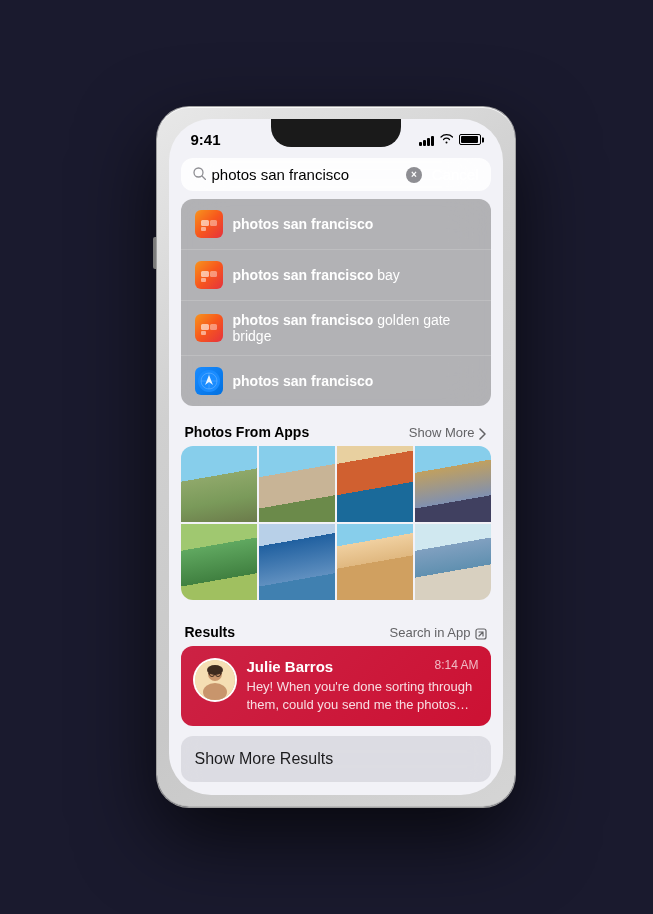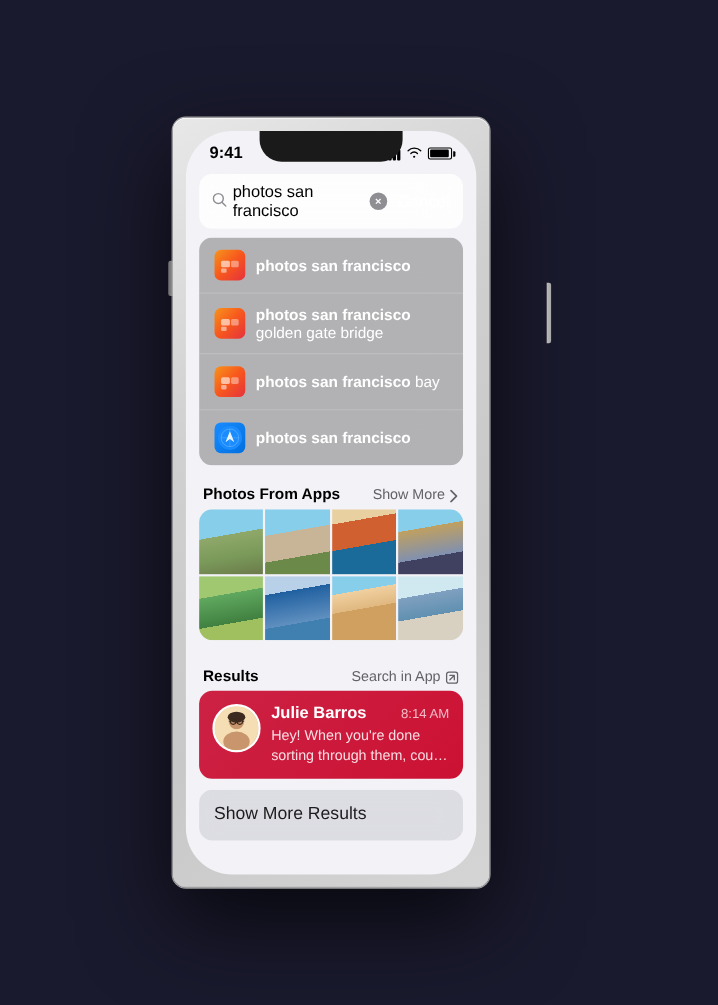--- a/index.html
+++ b/index.html
@@ -13,24 +13,24 @@
     }
 
     .phone-wrapper {
       position: relative;
       width: 340px;
       height: 700px;
     }
 
     .phone-frame {
       position: absolute;
-      width: 288px;
+      width: 358px;
       height: 700px;
       background: linear-gradient(145deg, #e8e8e8, #d0d0d0, #c8c8c8, #d5d5d5);
-      border-radius: 12px;
+      border-radius: 32px;
       box-shadow:
         0 0 0 1px #a0a0a0,
         0 30px 80px rgba(0,0,0,0.7),
         inset 0 1px 0 rgba(255,255,255,0.8),
         inset 0 -1px 0 rgba(0,0,0,0.1);
     }
 
     .phone-screen {
       position: absolute;
       top: 12px;
@@ -321,21 +321,21 @@
     }
 
     .message-content {
       flex: 1;
       min-width: 0;
     }
 
     .message-header {
       display: flex;
       justify-content: space-between;
-      align-items: center;
+      align-items: flex-start;
       margin-bottom: 3px;
     }
 
     .message-sender {
       font-size: 15px;
       font-weight: 600;
       color: white;
     }
 
     .message-time {
@@ -456,32 +456,32 @@
         </div>
 
         <div class="suggestion-item">
           <div class="suggestion-icon photos-icon">
             <svg width="18" height="16" viewBox="0 0 18 16" fill="none">
               <rect x="1" y="4" width="8" height="6" rx="1.5" fill="rgba(255,255,255,0.6)"></rect>
               <rect x="10" y="4" width="7" height="6" rx="1.5" fill="rgba(255,255,255,0.4)"></rect>
               <rect x="1" y="11" width="5" height="4" rx="1" fill="rgba(255,255,255,0.5)"></rect>
             </svg>
           </div>
-          <span class="suggestion-text"><strong>photos san francisco</strong> golden gate bridge</span>
+          <span class="suggestion-text"><strong>photos san francisco</strong> bay</span>
         </div>
 
         <div class="suggestion-item">
           <div class="suggestion-icon photos-icon">
             <svg width="18" height="16" viewBox="0 0 18 16" fill="none">
               <rect x="1" y="4" width="8" height="6" rx="1.5" fill="rgba(255,255,255,0.6)"></rect>
               <rect x="10" y="4" width="7" height="6" rx="1.5" fill="rgba(255,255,255,0.4)"></rect>
               <rect x="1" y="11" width="5" height="4" rx="1" fill="rgba(255,255,255,0.5)"></rect>
             </svg>
           </div>
-          <span class="suggestion-text"><strong>photos san francisco</strong> bay</span>
+          <span class="suggestion-text"><strong>photos san francisco</strong> golden gate bridge</span>
         </div>
 
         <div class="suggestion-item">
           <div class="suggestion-icon safari-icon">
             <svg class="safari-svg" viewBox="0 0 22 22" fill="none">
               <circle cx="11" cy="11" r="11" fill="#1a8cff"></circle>
               <circle cx="11" cy="11" r="8" fill="none" stroke="rgba(255,255,255,0.4)" stroke-width="0.5"></circle>
               <line x1="11" y1="3" x2="11" y2="19" stroke="rgba(255,255,255,0.3)" stroke-width="0.5"></line>
               <line x1="3" y1="11" x2="19" y2="11" stroke="rgba(255,255,255,0.3)" stroke-width="0.5"></line>
               <polygon points="11,5 15,15 11,12 7,15" fill="white" opacity="0.9"></polygon>

